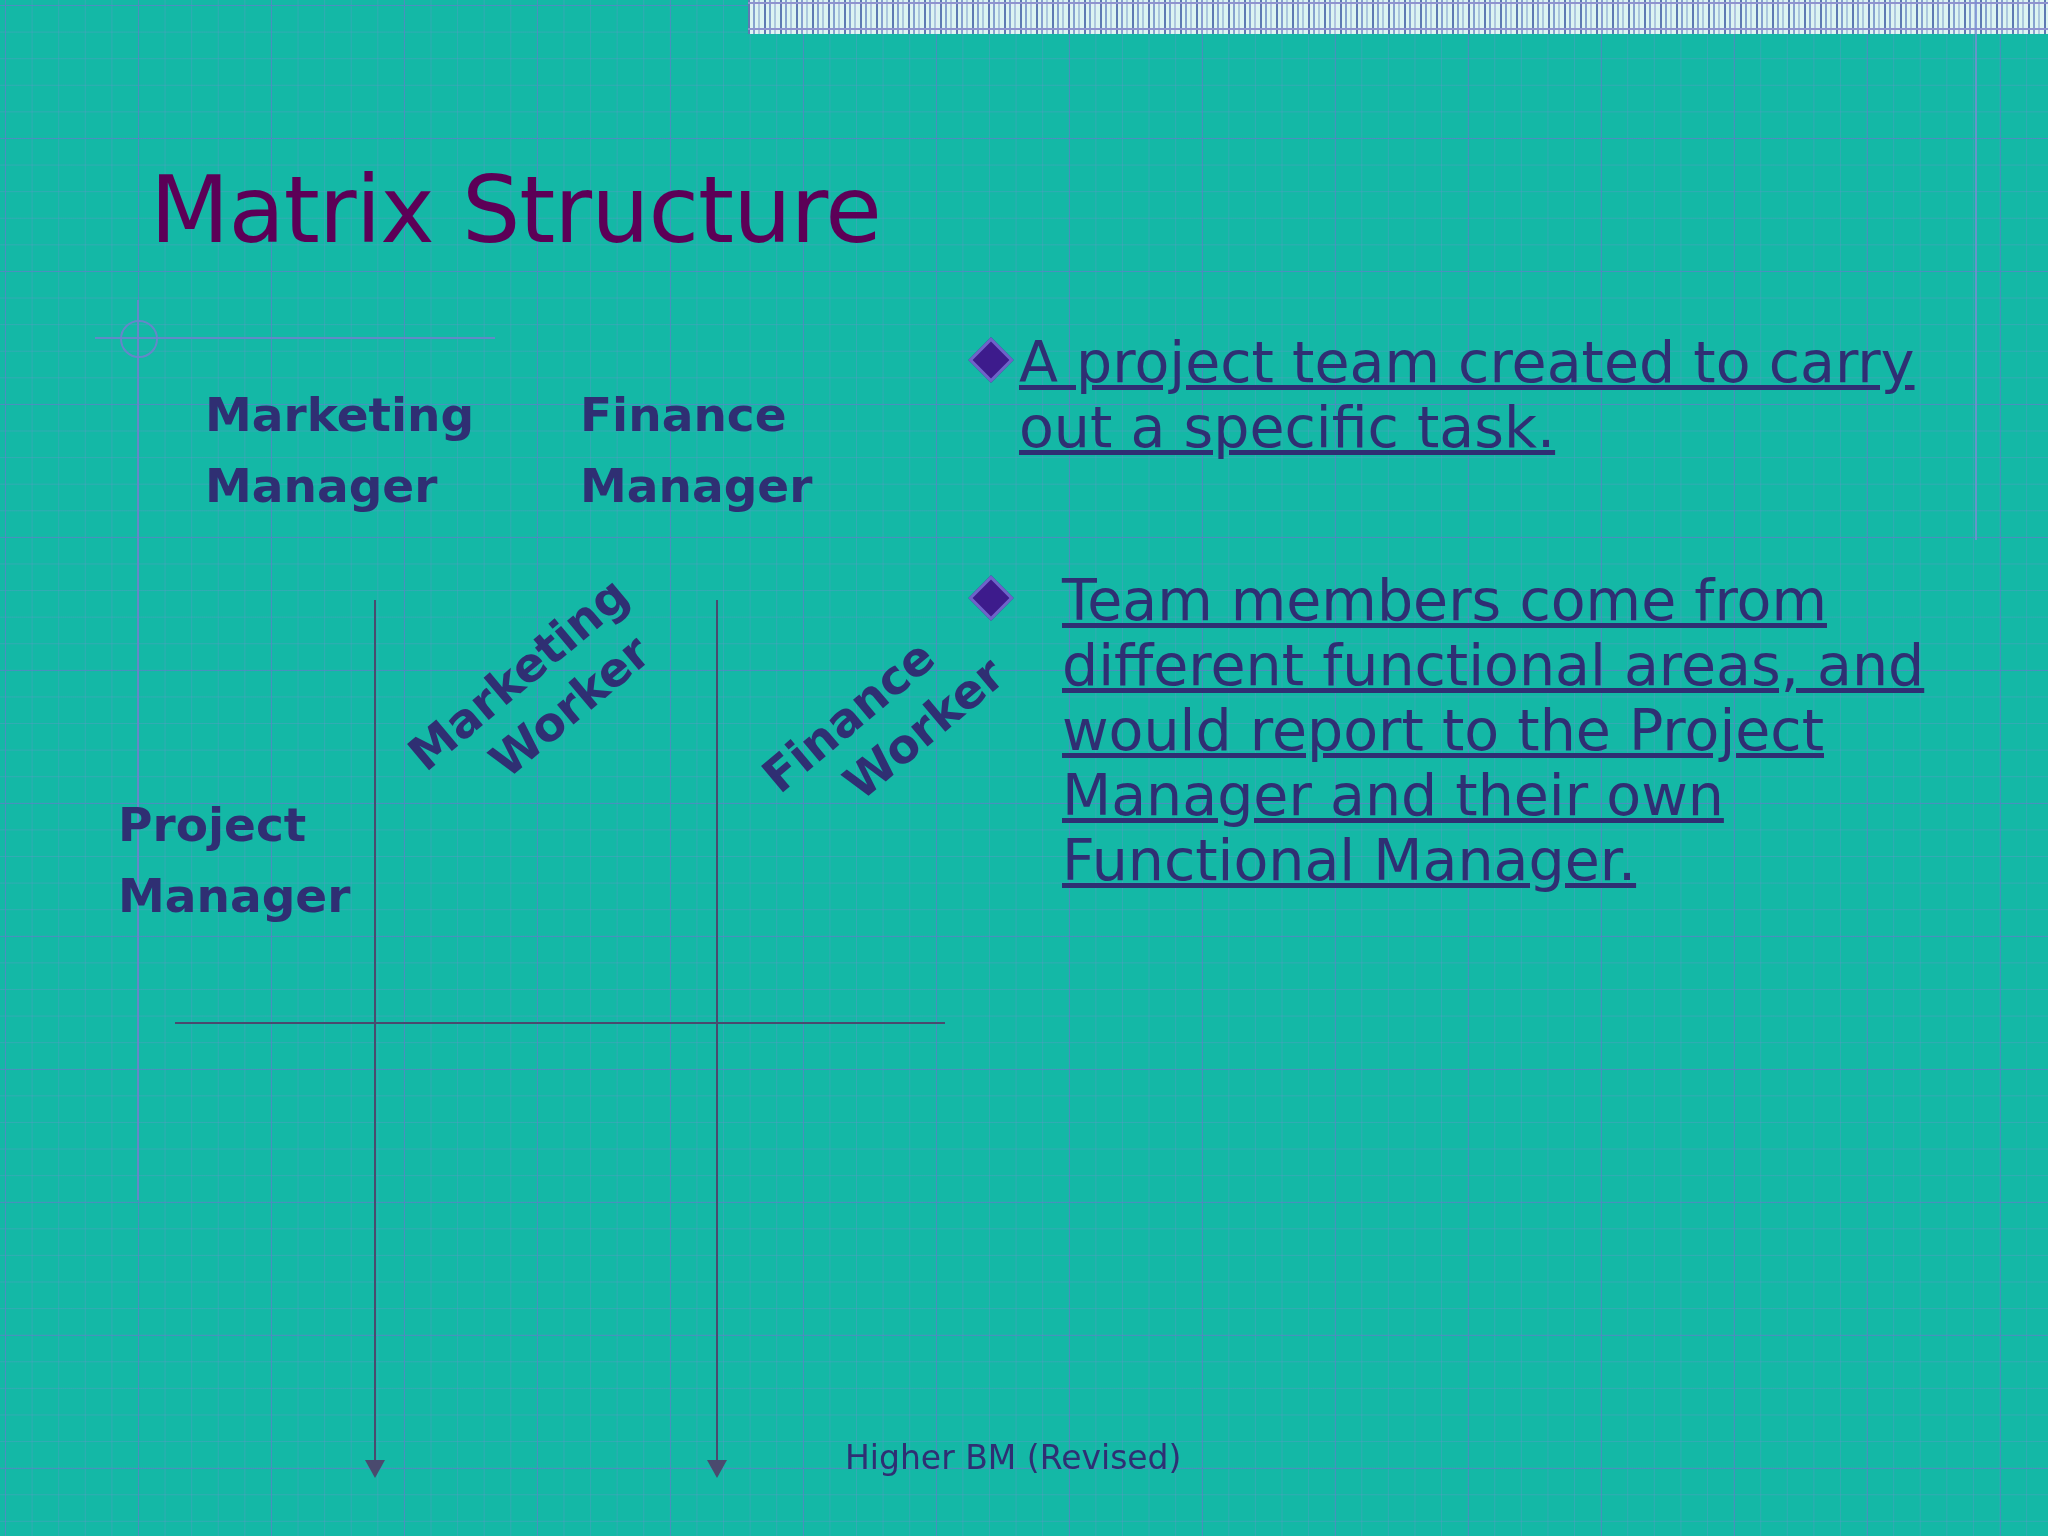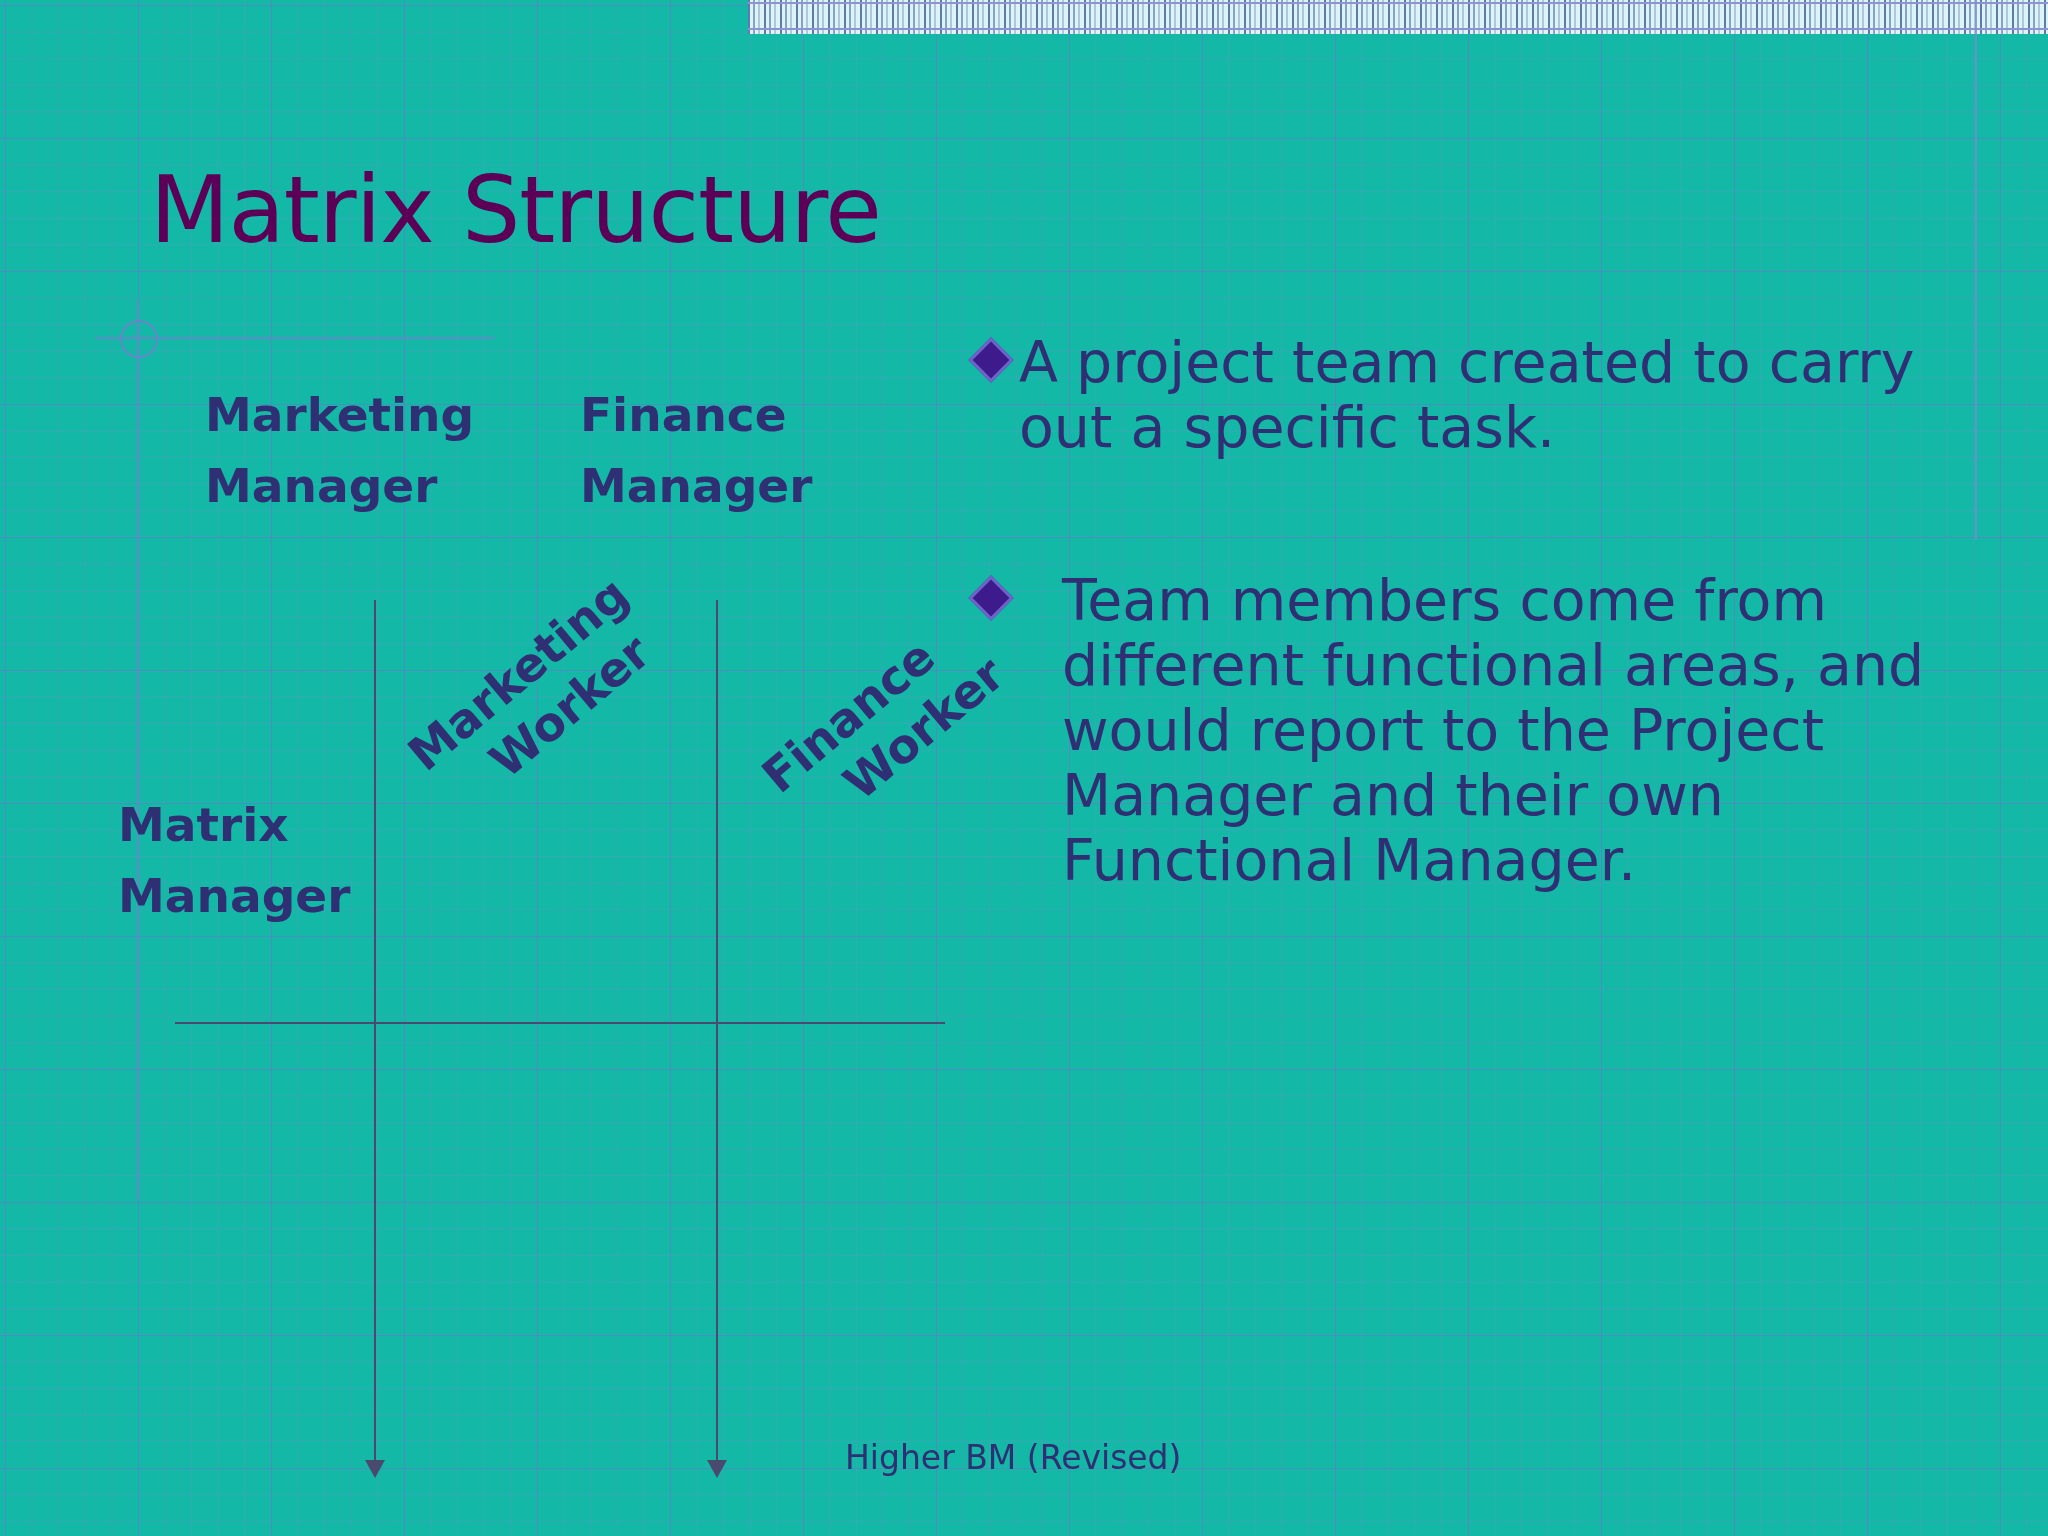--- a/index.html
+++ b/index.html
@@ -216,20 +216,21 @@
     width: 26px; height: 26px;
     background: #3d1b8c;
     border: 3px solid #6f63c9;
     transform: rotate(45deg);
   }
   .bullet .text {
     flex: 1 1 auto;
     color: #2f2f73;
     font-size: 57px;
     line-height: 1.14;
+    text-decoration: underline;
   }
   .bullet.b1 { margin-bottom: 108px; }
   .bullet.b2 { margin-bottom: 120px; gap: 43px; }
 
   
   .footer {
     position: absolute;
     left: 845px;
     top: 1438px;
     color: #2f2f73;
@@ -265,21 +266,21 @@
       <span class="l1">Marketing</span>
       <span class="l2">Manager</span>
     </div>
 
     <div class="label lbl-finance-mgr">
       <span class="l1">Finance</span>
       <span class="l2">Manager</span>
     </div>
 
     <div class="label lbl-project-mgr">
-      <span class="l1">Matrix</span>
+      <span class="l1">Project</span>
       <span class="l2">Manager</span>
     </div>
 
     <div class="rot rot-marketing-worker">
       <span class="w1">Marketing</span>
       <span class="w2">Worker</span>
     </div>
 
     <div class="rot rot-finance-worker">
       <span class="w1">Finance</span>

